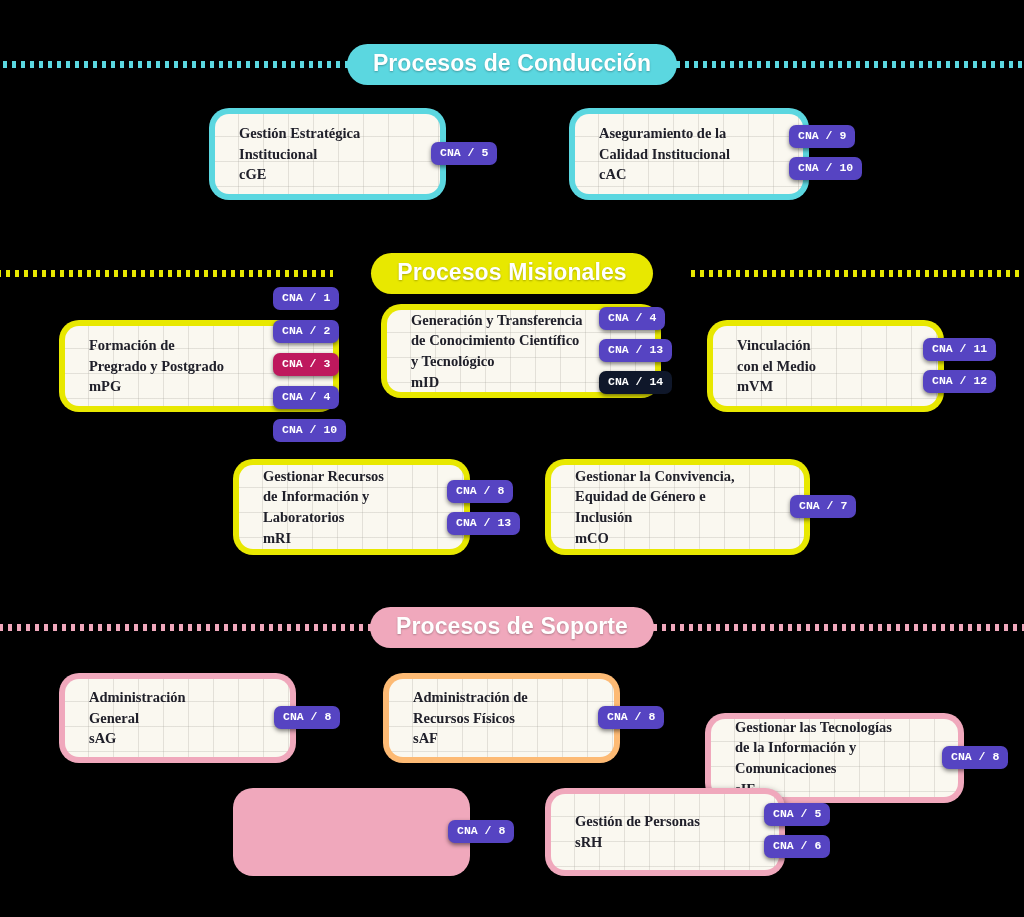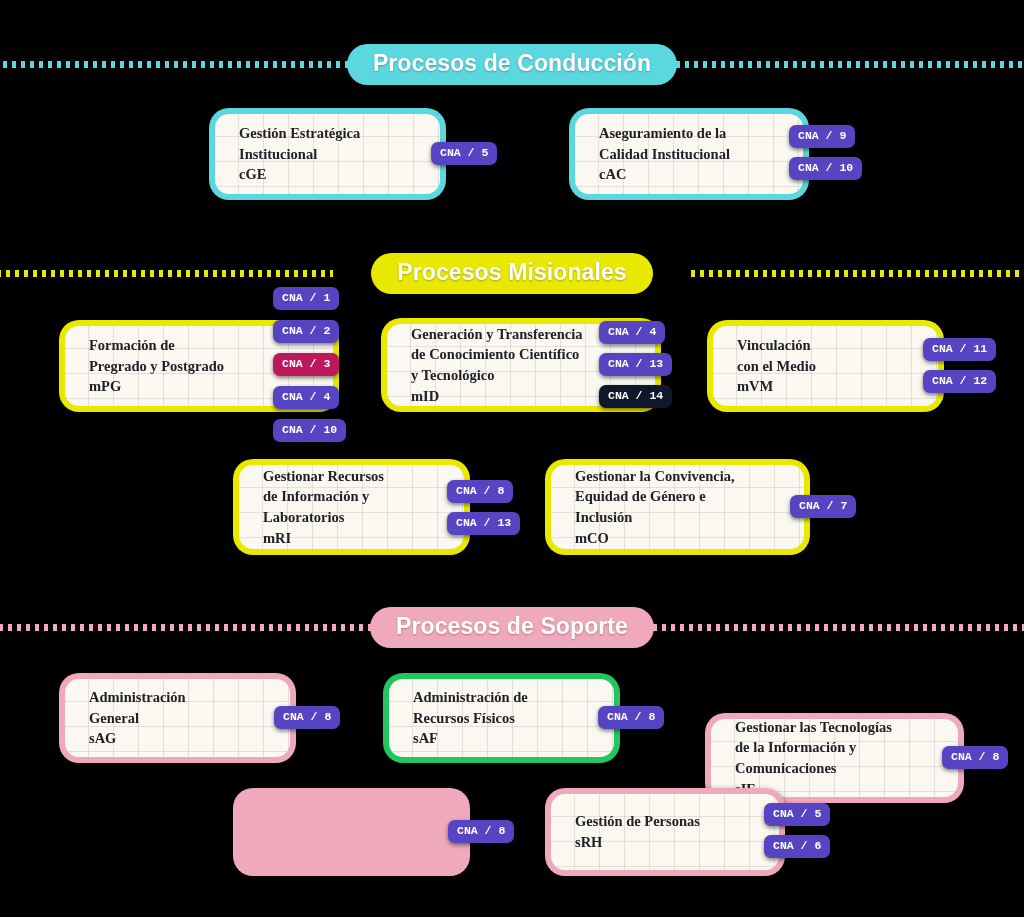--- a/index.html
+++ b/index.html
@@ -119,21 +119,21 @@
         <div class="card-text">Formación de
 Pregrado y Postgrado
 mPG</div>
       </div>
       <div class="badge" style="left: 214px; top: -33px; background: rgb(86, 68, 194);">CNA / 1</div>
       <div class="badge" style="left: 214px; top: 0px; background: rgb(86, 68, 194);">CNA / 2</div>
       <div class="badge" style="left: 214px; top: 33px; background: #be185d;">CNA / 3</div>
       <div class="badge" style="left: 214px; top: 66px; background: rgb(86, 68, 194);">CNA / 4</div>
       <div class="badge" style="left: 214px; top: 99px; background: rgb(86, 68, 194);">CNA / 10</div>
     </div>
-    <div class="card" style="left: 381px; top: 318px; width: 280px; height: 94px; background: rgb(232, 232, 0);">
+    <div class="card" style="left: 381px; top: 304px; width: 280px; height: 94px; background: rgb(232, 232, 0);">
       <div class="card-inner">
         <div class="card-text">Generación y Transferencia
 de Conocimiento Científico
 y Tecnológico
 mID</div>
       </div>
       <div class="badge" style="left: 218px; top: 3px; background: rgb(86, 68, 194);">CNA / 4</div>
       <div class="badge" style="left: 218px; top: 35px; background: rgb(86, 68, 194);">CNA / 13</div>
       <div class="badge" style="left: 218px; top: 67px; background: #0f172a;">CNA / 14</div>
     </div>
@@ -166,21 +166,21 @@
       <div class="badge" style="left: 245px; top: 36px; background: rgb(86, 68, 194);">CNA / 7</div>
     </div>
     <div class="card" style="left: 59px; top: 673px; width: 237px; height: 90px; background: rgb(240, 168, 188);">
       <div class="card-inner">
         <div class="card-text">Administración
 General
 sAG</div>
       </div>
       <div class="badge" style="left: 215px; top: 33px; background: rgb(86, 68, 194);">CNA / 8</div>
     </div>
-    <div class="card" style="left: 383px; top: 673px; width: 237px; height: 90px; background: #22c55e;">
+    <div class="card" style="left: 383px; top: 673px; width: 237px; height: 90px; background: #fdba74;">
       <div class="card-inner">
         <div class="card-text">Administración de
 Recursos Físicos
 sAF</div>
       </div>
       <div class="badge" style="left: 215px; top: 33px; background: rgb(86, 68, 194);">CNA / 8</div>
     </div>
     <div class="card" style="left: 705px; top: 713px; width: 259px; height: 90px; background: rgb(240, 168, 188);">
       <div class="card-inner">
         <div class="card-text">Gestionar las Tecnologías

